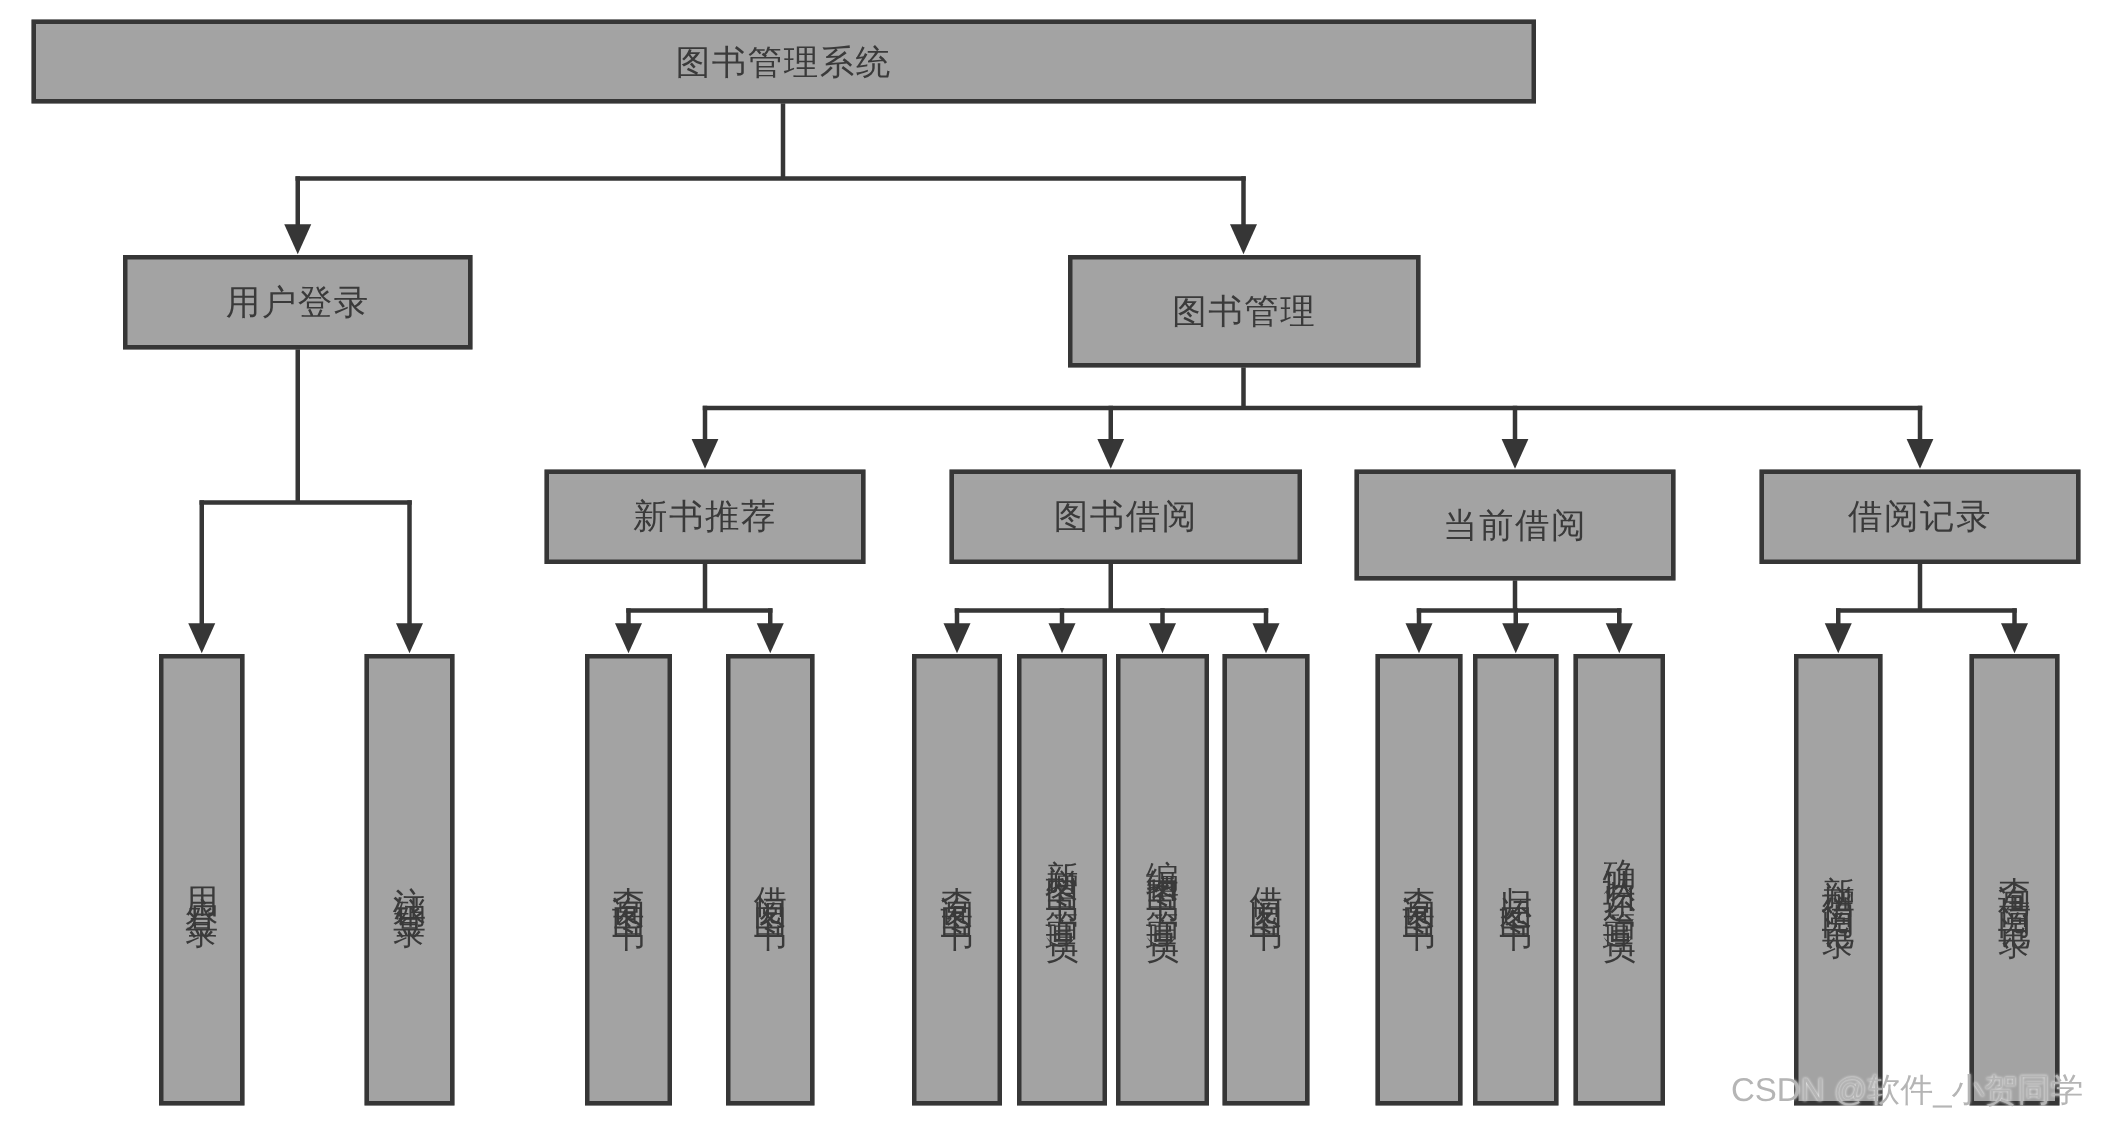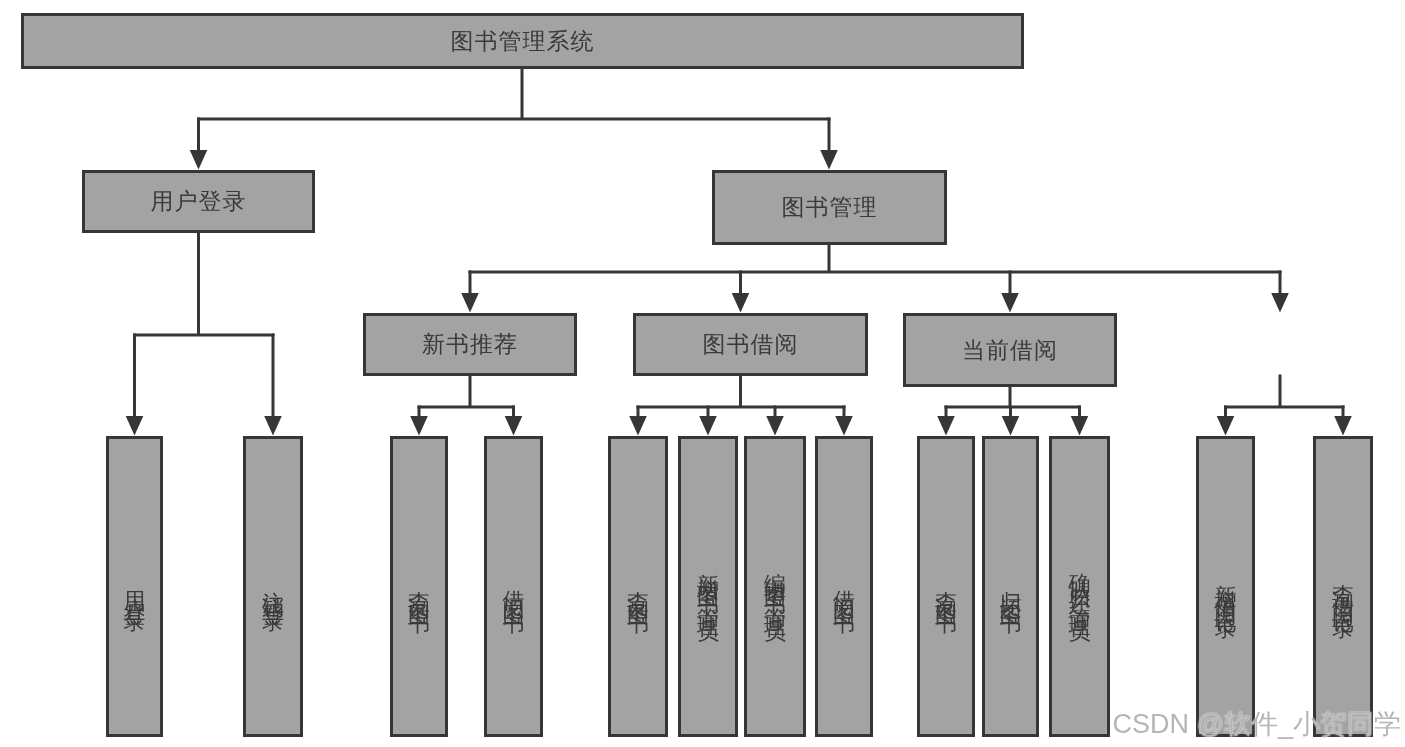--- a/index.html
+++ b/index.html
@@ -35,22 +35,22 @@
   .vlabel{
     writing-mode:vertical-rl;
     text-orientation:mixed;
     font-size:22px;
     letter-spacing:7px;
     line-height:1;
     white-space:nowrap;
   }
   .watermark{
     position:absolute;
-    right:4px;bottom:5px;
-    font-size:27px;
+    right:16px;bottom:5px;
+    font-size:22px;
     color:var(--wm);
     text-shadow:0 0 2px #ffffff;
     white-space:nowrap;
     z-index:10;
   }
 </style>
 </head>
 <body>
 
 <div id="canvas">
@@ -111,20 +111,23 @@
 
   <div class="box" style="left:363px;top:313px;width:214px;height:63px">
     <span class="hlabel">新书推荐</span>
   </div>
   <div class="box" style="left:633px;top:313px;width:235px;height:63px">
     <span class="hlabel">图书借阅</span>
   </div>
   <div class="box" style="left:903px;top:313px;width:214px;height:74px">
     <span class="hlabel">当前借阅</span>
   </div>
+  <div class="box" style="left:1173px;top:313px;width:214px;height:63px">
+    <span class="hlabel">借阅记录</span>
+  </div>
 
   <div class="box vbox" style="left:106px;width:57px">
     <span class="vlabel">用户登录</span>
   </div>
   <div class="box vbox" style="left:243px;width:60px">
     <span class="vlabel">注销登录</span>
   </div>
 
   <div class="box vbox" style="left:390px;width:58px">
     <span class="vlabel">查询图书</span>

